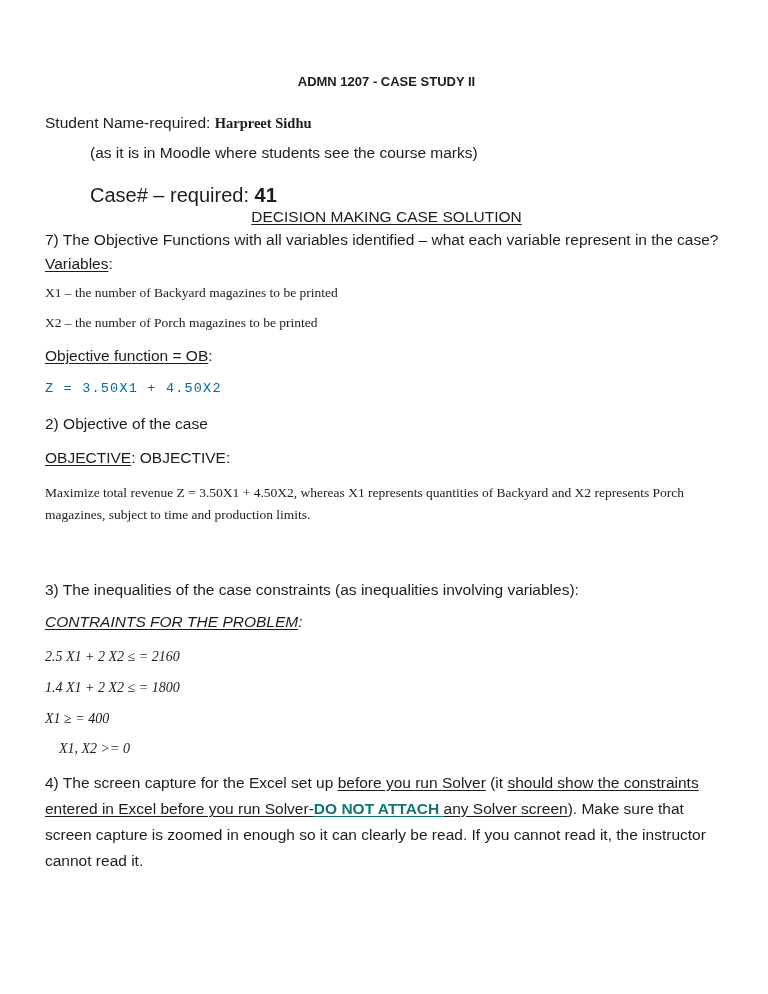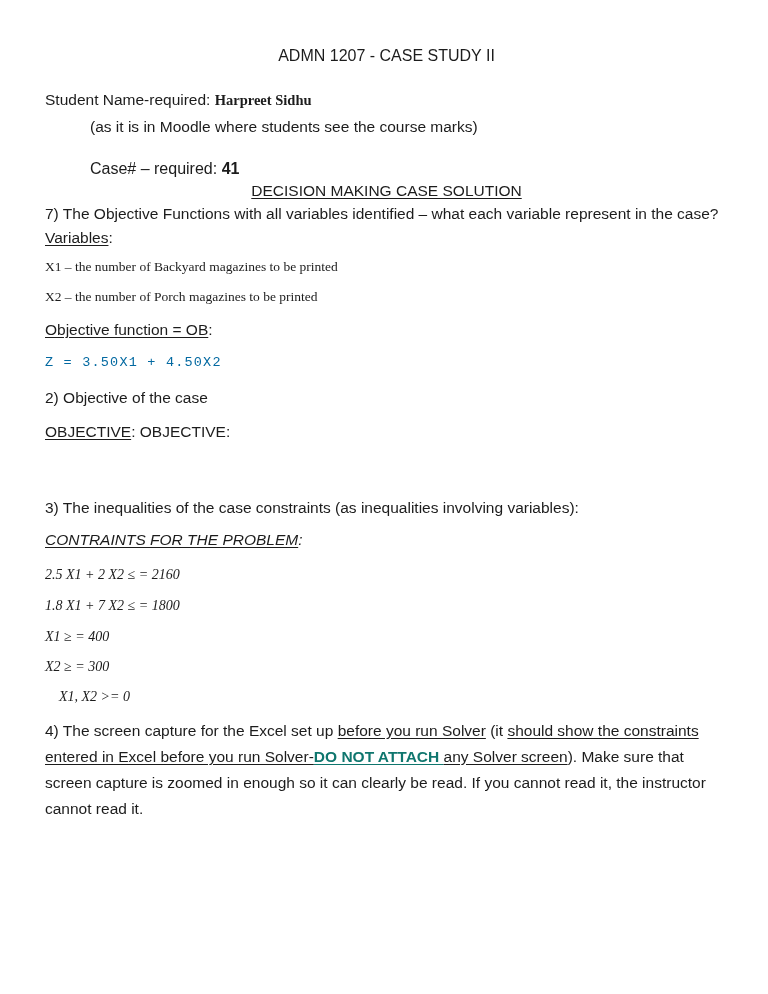--- a/index.html
+++ b/index.html
@@ -5,25 +5,25 @@
   html, body { margin: 0; padding: 0; background: #ffffff; }
   body {
     width: 768px; height: 994px;
     font-family: "Liberation Sans", sans-serif;
     color: #1c1c1c;
     overflow: hidden;
   }
   .page { padding: 0 40px 0 45px; }
   .sans   { font-size: 15.5px; line-height: 24px; }
   .center { text-align: center; }
-  .doc-title { margin-top: 46px; font-size: 16px; line-height: 20px; }
-  .student-line { margin-top: 24px; font-size: 15.5px; line-height: 20px; }
+  .doc-title { margin-top: 72px; font-size: 13px; line-height: 20px; font-weight: bold; }
+  .student-line { margin-top: 18px; font-size: 15.5px; line-height: 26px; }
   .student-name { font-family: "Liberation Serif", serif; font-weight: bold; font-size: 14.5px; }
   .moodle-note { margin-top: 6px; margin-left: 45px; font-size: 15.5px; line-height: 22px; }
-  .case-line { margin-top: 20px; margin-left: 45px; font-size: 16px; line-height: 22px; }
+  .case-line { margin-top: 20px; margin-left: 45px; font-size: 20px; line-height: 22px; }
   .bold { font-weight: bold; }
   .section-heading { font-size: 15.5px; line-height: 22px; }
   .u  { text-decoration: underline; text-underline-offset: 2px; }
   .q1-question { margin-top: 0; }
   .variables-heading { margin-top: 0; }
   .serif-line {
     font-family: "Liberation Serif", serif;
     font-size: 13.5px; line-height: 18px;
   }
   .x1-def { margin-top: 8px; }
@@ -89,31 +89,31 @@
   </div>
 
   <div class="mono-line">Z = 3.50X1 + 4.50X2</div>
 
   <div class="sans q2-question">2) Objective of the case</div>
 
   <div class="sans objective-label">
     <span class="u">OBJECTIVE</span><span>: OBJECTIVE:</span>
   </div>
 
+  <div class="q2-answer">Maximize total revenue Z = 3.50X1 + 4.50X2, whereas X1 represents quantities of Backyard and X2 represents Porch magazines, subject to time and production limits.</div>
 
   <div class="sans q3-question">3) The inequalities of the case constraints (as inequalities involving variables):</div>
 
   <div class="sans constraints-heading">
     <span class="u">CONTRAINTS FOR THE PROBLEM</span><span>:</span>
   </div>
 
 
   <div class="constraint-line c0">2.5 X1 + 2 X2 ≤ = 2160</div>
-  <div class="constraint-line c1">1.8 X1 + 7 X2 ≤ = 1800</div>
+  <div class="constraint-line c1">1.4 X1 + 2 X2 ≤ = 1800</div>
   <div class="constraint-line c2">X1 ≥ = 400</div>
-  <div class="constraint-line c3">X2 ≥ = 300</div>
   <div class="constraint-line c4">X1, X2 &gt;= 0</div>
 
   <div class="q4-paragraph">
     <span>4) The screen capture for the Excel set up </span><span class="u">before you run Solver</span><span> (it </span><span class="u">should show the constraints entered in Excel before you run Solver-</span><span class="red-emphasis">DO NOT ATTACH </span><span class="u">any Solver screen</span><span>). Make sure that screen capture is zoomed in enough so it can clearly be read. If you cannot read it, the instructor cannot read it.</span>
   </div>
 
 </div>
 
 </body></html>

